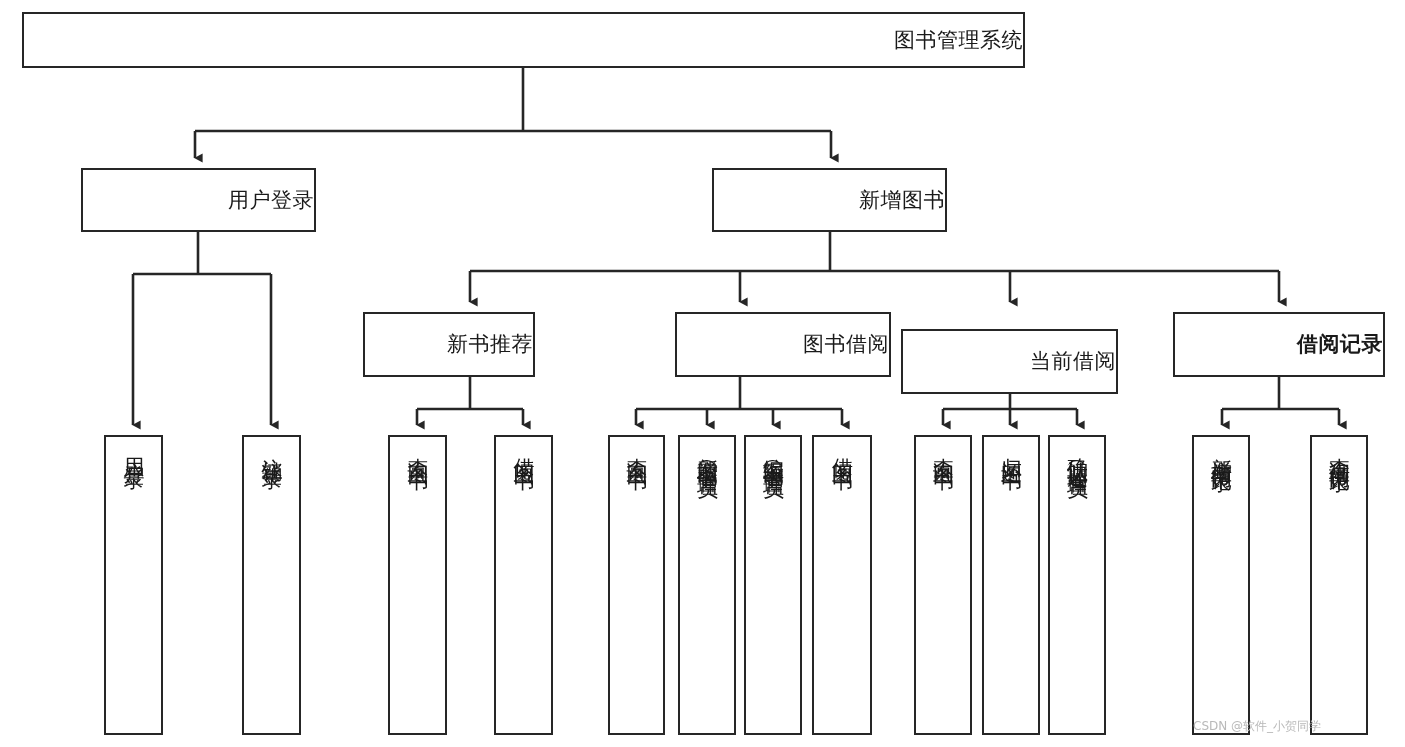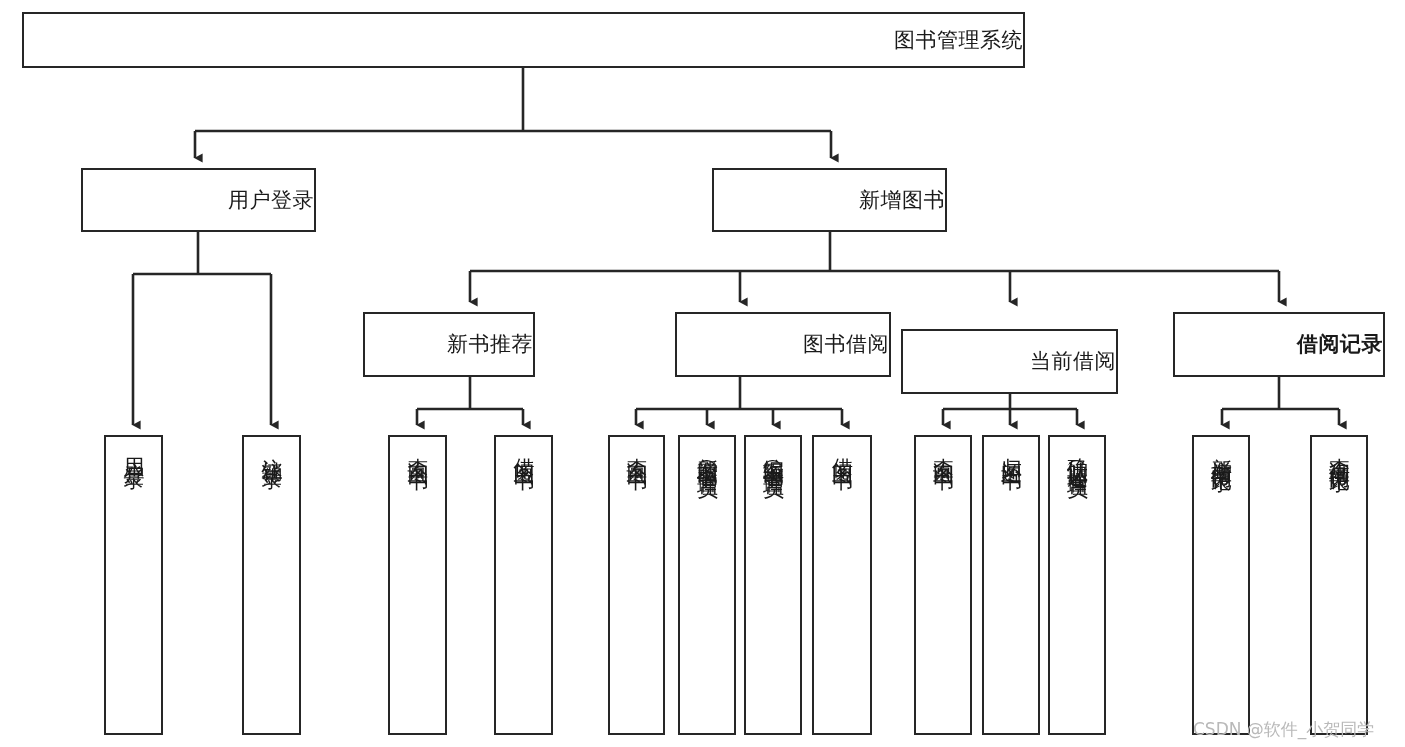--- a/index.html
+++ b/index.html
@@ -58,21 +58,21 @@
     line-height: 1.0;
     letter-spacing: 4px;
     white-space: nowrap;
   }
   .node.v.narrow .label {
     letter-spacing: 3px;
   }
   .watermark {
     position: absolute;
     color: #b9b9b9;
-    font-size: 17px;
+    font-size: 12px;
     white-space: nowrap;
     font-family: "DejaVu Sans", "Liberation Sans", sans-serif;
   }
 </style>
 </head>
 <body>
 
 <div id="canvas">
 
   <svg id="edges" viewBox="0 0 1405 747" xmlns="http://www.w3.org/2000/svg">

